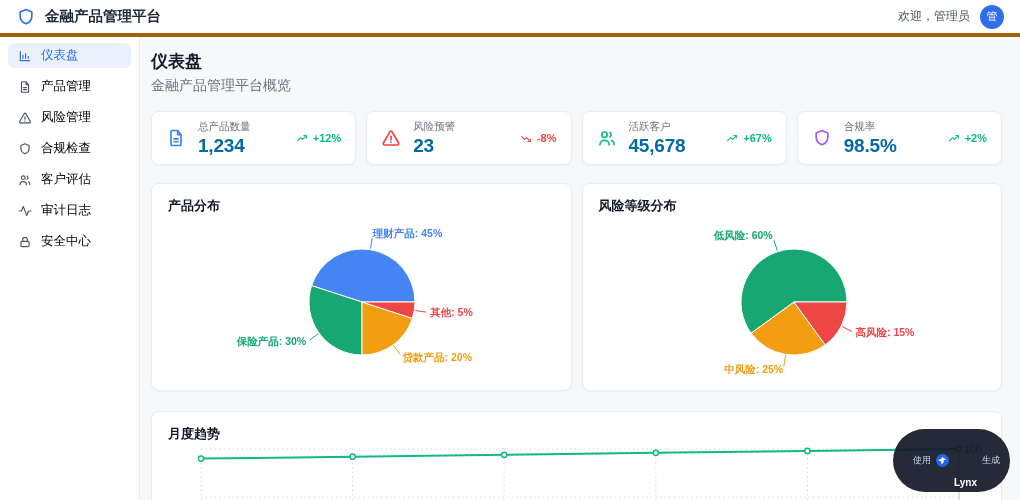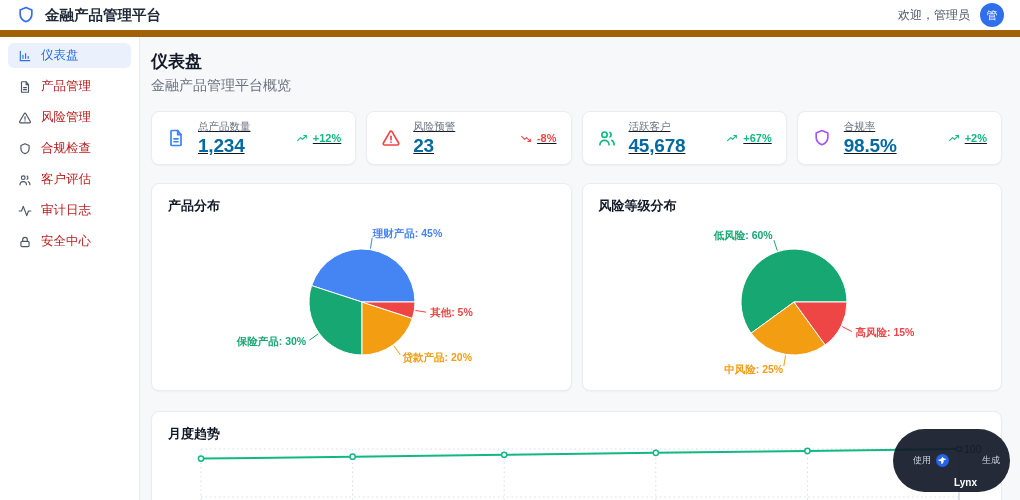--- a/index.html
+++ b/index.html
@@ -1,47 +1,47 @@
 <!DOCTYPE html>
 <html lang="zh"><head>
 <meta charset="utf-8">
 <style>
   * { margin:0; padding:0; box-sizing:border-box; }
   html,body { width:1020px; height:500px; overflow:hidden; background:#f7f8fa;
     font-family:"Liberation Sans","DejaVu Sans",sans-serif; color:#111827; }
 
   
   .header { position:fixed; top:0; left:0; width:1020px; height:37px; background:#fff;
-    border-bottom:7px solid #a16207; display:flex; align-items:center; padding:0 16px; z-index:20; }
+    border-bottom:4px solid #a16207; display:flex; align-items:center; padding:0 16px; z-index:20; }
   .brand { display:flex; align-items:center; gap:9px; }
   .brand .logo { color:#2f6fed; display:flex; }
   .brand .title { font-size:14.5px; font-weight:bold; color:#1f2937; }
   .header-right { margin-left:auto; display:flex; align-items:center; gap:10px; }
   .welcome { font-size:12px; color:#4b5563; }
   .avatar { width:24px; height:24px; border-radius:50%; background:#2f6fed; color:#fff;
     font-size:11px; display:flex; align-items:center; justify-content:center; cursor:pointer; }
 
   
   .sidebar { position:fixed; top:37px; left:0; bottom:0; width:140px; background:#fff;
     border-right:1px solid #e8ebef; padding:6px 8px; z-index:10; }
   .nav-item { display:flex; align-items:center; gap:9px; padding:4px 10px; margin-bottom:6px;
-    border-radius:6px; font-size:12.5px; color:#b91c1c; cursor:pointer; }
+    border-radius:6px; font-size:12.5px; color:#000000; cursor:pointer; }
   .nav-item .nicon { display:flex; color:#4b5563; }
   .nav-item.active { background:#eaf1fd; color:#2e6fe8; }
   .nav-item.active .nicon { color:#2e6fe8; }
 
   
   .main { position:absolute; top:37px; left:141px; width:879px; padding:13px 18px 0 10px; }
   .page-title { font-size:17px; font-weight:bold; color:#111827; margin-bottom:4px; }
   .page-subtitle { font-size:14px; color:#6b7280; margin-bottom:16px; }
 
   .stats-row { display:flex; gap:10px; margin-bottom:18px; }
   .card { background:#fff; border:1px solid #e9edf2; border-radius:8px;
     box-shadow:0 1px 2px rgba(16,24,40,.04); }
-  .stat-card { flex:1; padding:22px 14px; display:flex; align-items:center; height:54px;text-decoration:underline; }
+  .stat-card { flex:1; padding:22px 14px; display:flex; align-items:center; height:54px; }
   .s-icon { display:flex; flex-shrink:0; }
   .s-body { margin-left:12px; }
   .s-label { font-size:10.5px; color:#6b7280; margin-bottom:1px; }
   .s-value { font-size:19px; font-weight:bold; color:#0369a1; line-height:1.15; letter-spacing:-.2px; }
   .s-trend { margin-left:auto; display:flex; align-items:center; gap:4px; font-size:11px; font-weight:bold; }
   .s-trend .ticon { display:flex; }
 
   .charts-row { display:flex; gap:10px; margin-bottom:20px; }
   .chart-card { flex:1; height:208px; position:relative; overflow:hidden; }
   .chart-title { font-size:13px; font-weight:bold; color:#111827; padding:13px 16px 0; }

